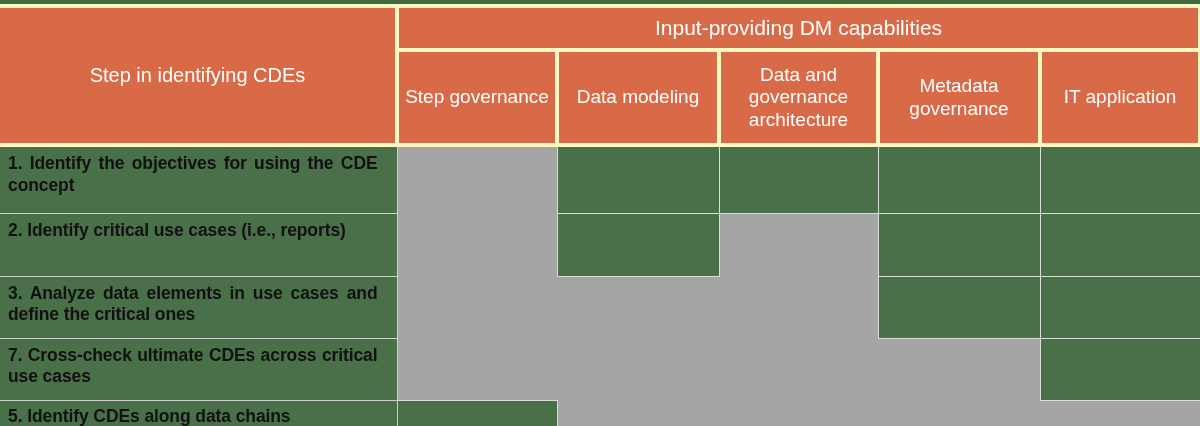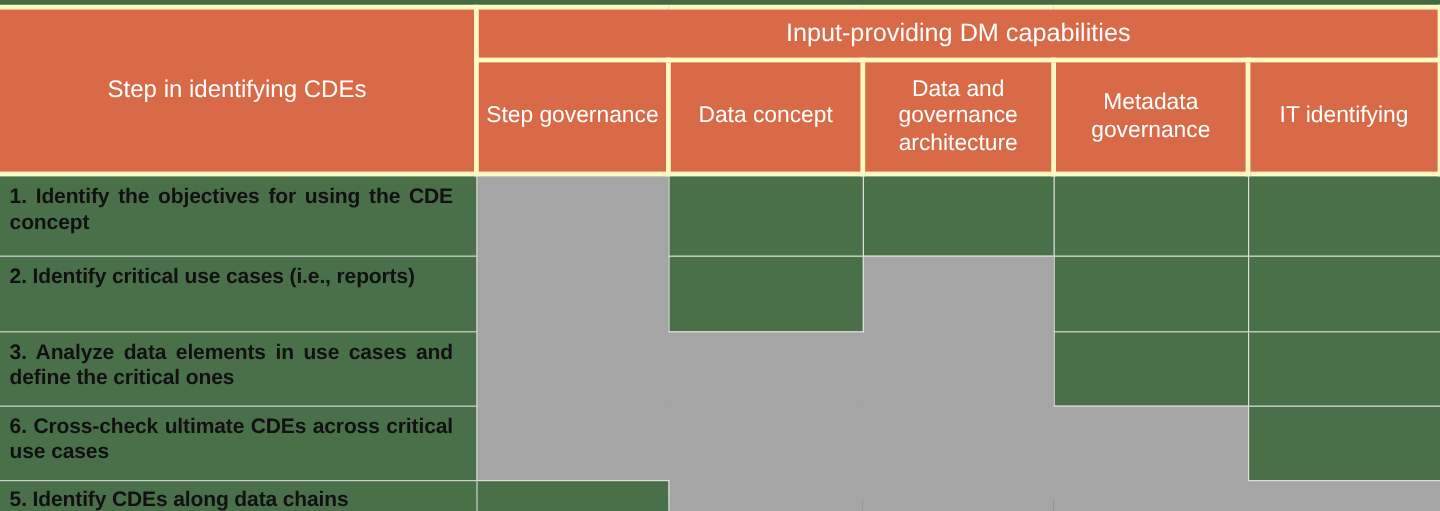--- a/index.html
+++ b/index.html
@@ -111,24 +111,24 @@
       <col style="width:162px">
       <col style="width:160px">
     </colgroup>
     <thead>
       <tr>
         <th class="hdr hdr-corner" rowspan="2">Step in identifying CDEs</th>
         <th class="hdr hdr-group" colspan="5">Input-providing DM capabilities</th>
       </tr>
       <tr>
         <th class="hdr hdr-sub">Step governance</th>
-        <th class="hdr hdr-sub">Data concept</th>
+        <th class="hdr hdr-sub">Data modeling</th>
         <th class="hdr hdr-sub">Data and governance architecture</th>
         <th class="hdr hdr-sub">Metadata governance</th>
-        <th class="hdr hdr-sub">IT identifying</th>
+        <th class="hdr hdr-sub">IT application</th>
       </tr>
     </thead>
     <tbody>
       <tr class="r1">
         <td class="rowlabel">1. Identify the objectives for using the CDE concept</td>
         <td class="cell off"></td>
         <td class="cell on"></td>
         <td class="cell on"></td>
         <td class="cell on"></td>
         <td class="cell on"></td>
@@ -143,21 +143,21 @@
       </tr>
       <tr class="r3">
         <td class="rowlabel">3. Analyze data elements in use cases and define the critical ones</td>
         <td class="cell off"></td>
         <td class="cell off"></td>
         <td class="cell off"></td>
         <td class="cell on"></td>
         <td class="cell on"></td>
       </tr>
       <tr class="r4">
-        <td class="rowlabel">6. Cross-check ultimate CDEs across critical use cases</td>
+        <td class="rowlabel">7. Cross-check ultimate CDEs across critical use cases</td>
         <td class="cell off"></td>
         <td class="cell off"></td>
         <td class="cell off"></td>
         <td class="cell off"></td>
         <td class="cell on"></td>
       </tr>
       <tr class="r5">
         <td class="rowlabel single">5. Identify CDEs along data chains</td>
         <td class="cell on"></td>
         <td class="cell off"></td>

